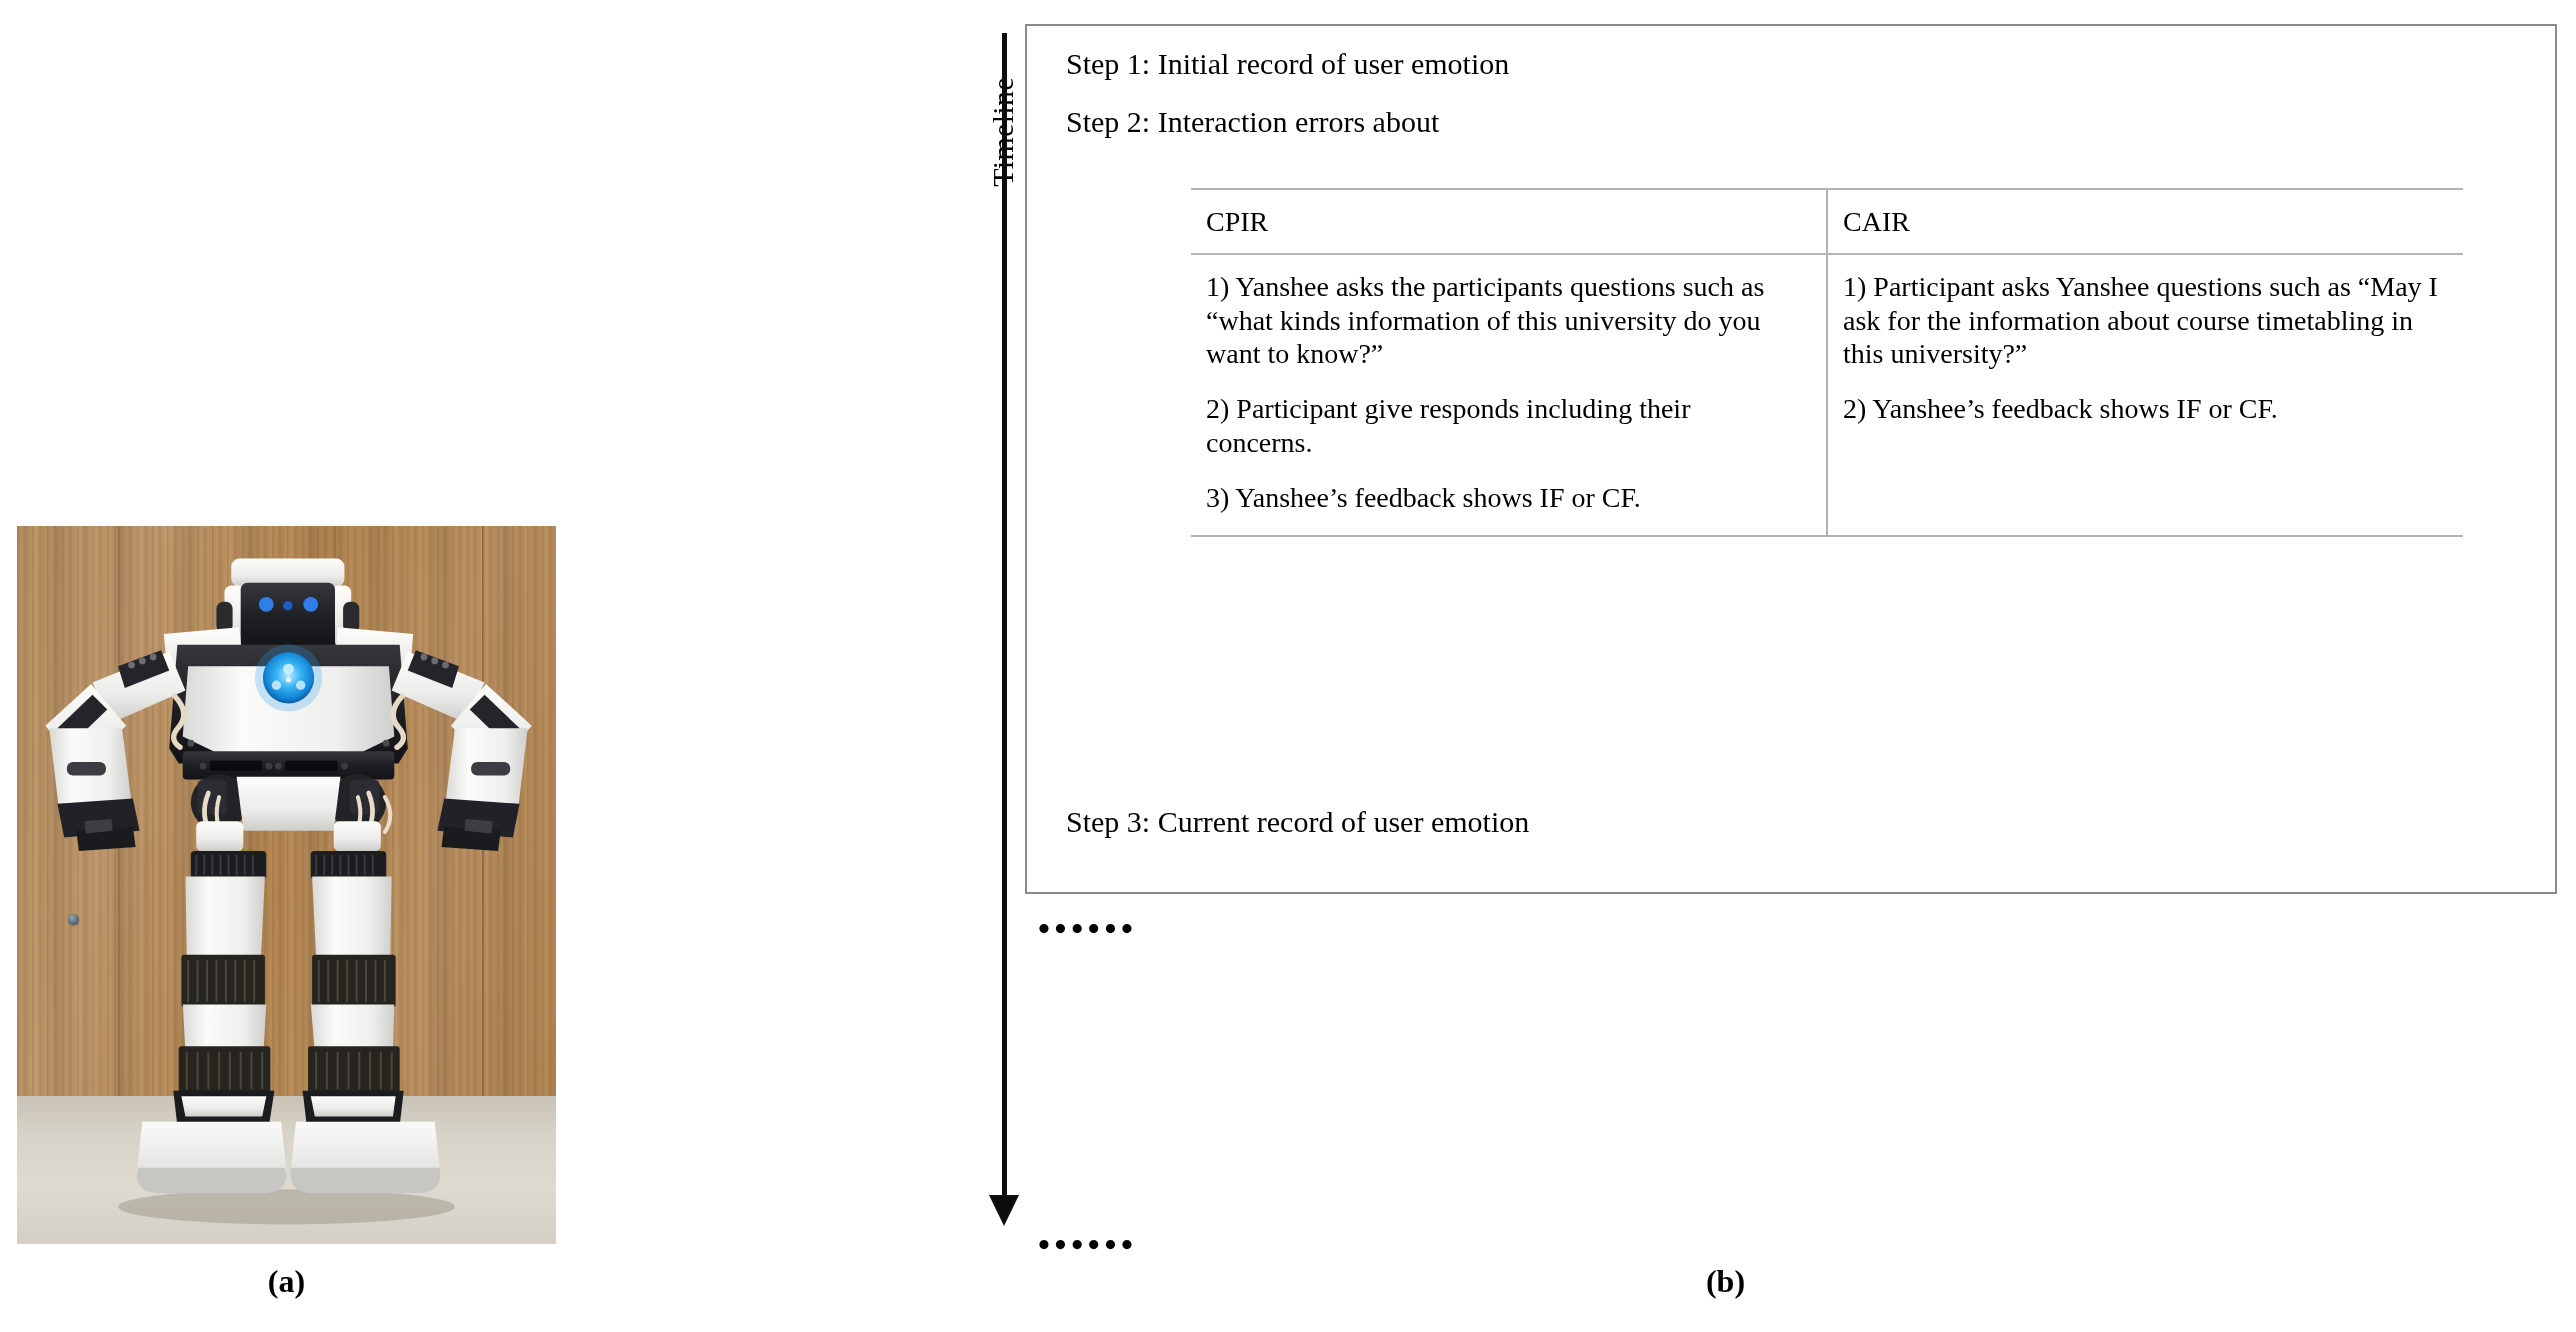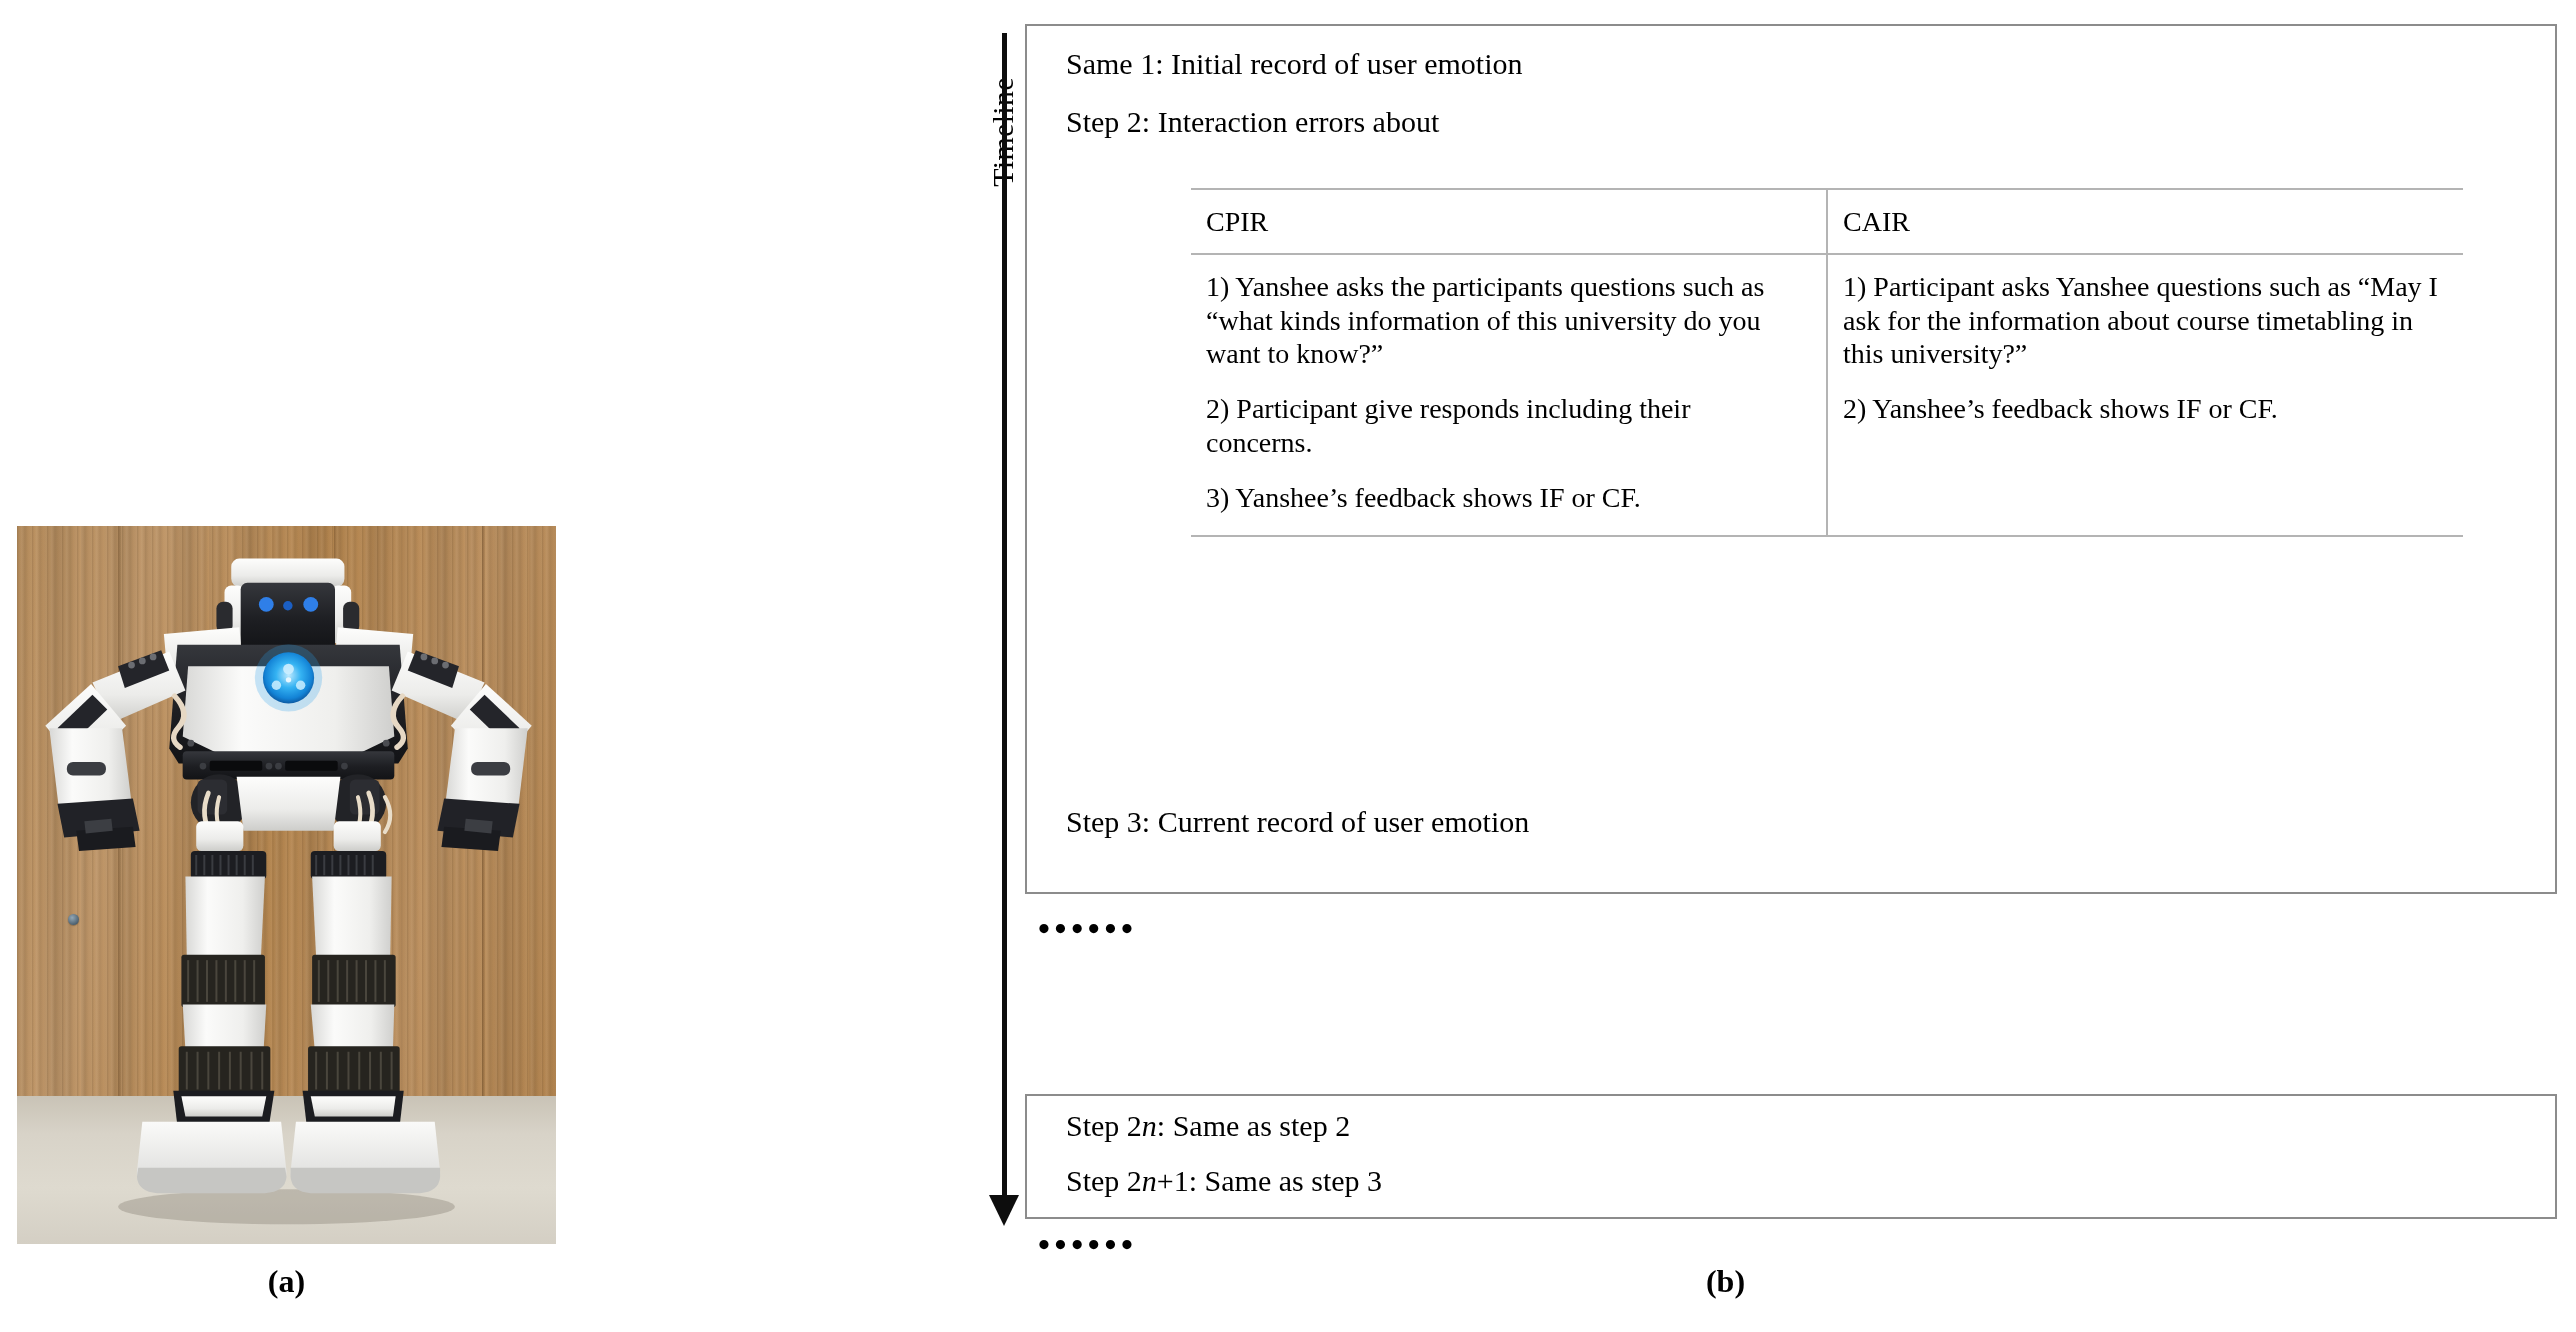--- a/index.html
+++ b/index.html
@@ -429,21 +429,21 @@
 
 <div class="subcaption" id="caption-a">(a)</div>
 
 <div id="figure-b">
 
   <div class="timeline-label">Timeline</div>
   <div class="timeline-axis"></div>
   <div class="timeline-arrowhead"></div>
 
   <div class="step-box" id="box-top">
-    <div class="step-line" style="left:39px; top:23px;">Same 1: Initial record of user emotion</div>
+    <div class="step-line" style="left:39px; top:23px;">Step 1: Initial record of user emotion</div>
     <div class="step-line" style="left:39px; top:81px;">Step 2: Interaction errors about</div>
 
     <div class="cmp-table">
       <table>
         <colgroup>
             <col style="width:50%">
             <col style="width:50%">
           </colgroup>
         <thead>
           <tr>
@@ -466,26 +466,18 @@
         </tbody>
       </table>
     </div>
 
     <div class="step-line" style="left:39px; top:781px;">Step 3: Current record of user emotion</div>
   </div>
 
   <div class="ellipsis-dots" style="left:101px; top:898px;">••••••</div>
 
 
-  <div class="step-box" id="box-bottom">
-    <div class="step-line" style="left:39px; top:15px;">
-      <span>Step 2</span><i>n</i><span>: Same as step 2</span>
-    </div>
-    <div class="step-line" style="left:39px; top:70px;">
-      <span>Step 2</span><i>n</i><span>+1: Same as step 3</span>
-    </div>
-  </div>
 
   <div class="ellipsis-dots" style="left:101px; top:1214px;">••••••</div>
 </div>
 
 <div class="subcaption" id="caption-b">(b)</div>
 
 
 </body></html>

